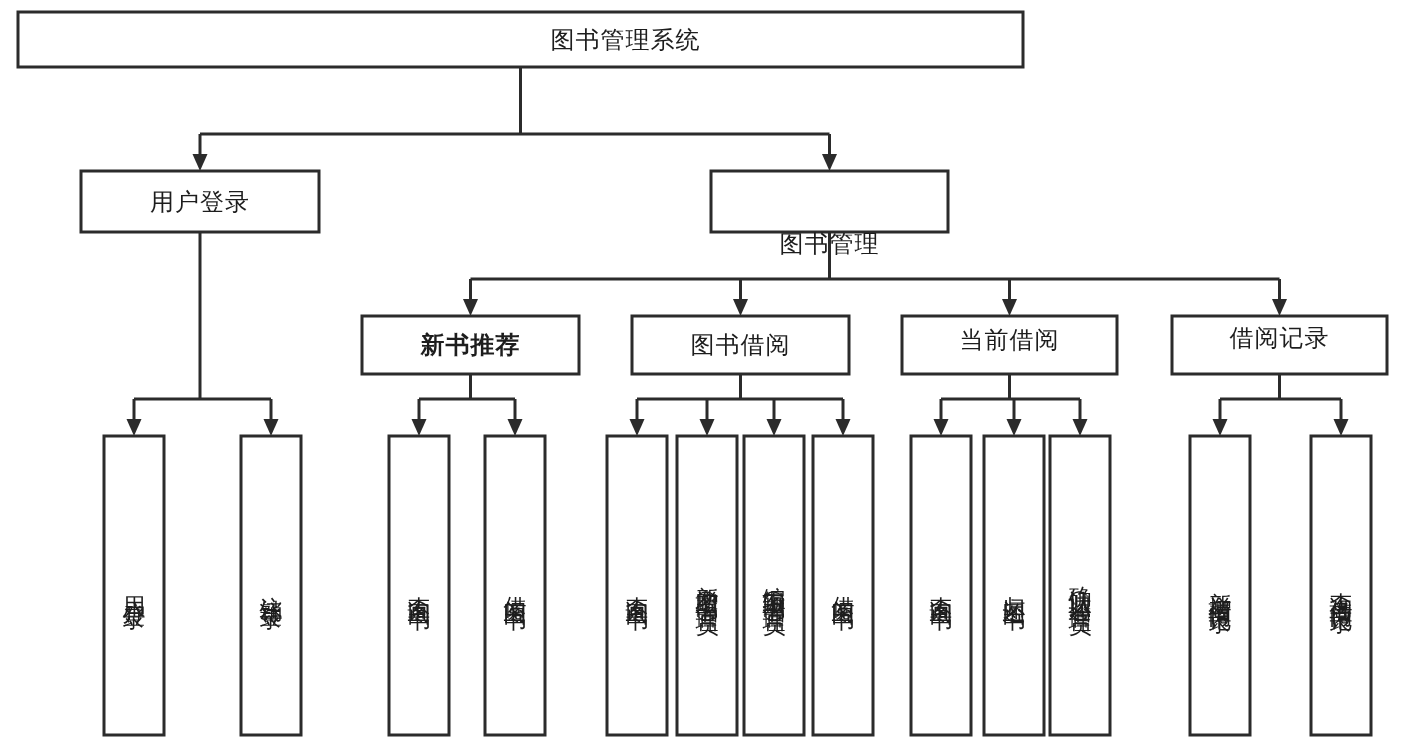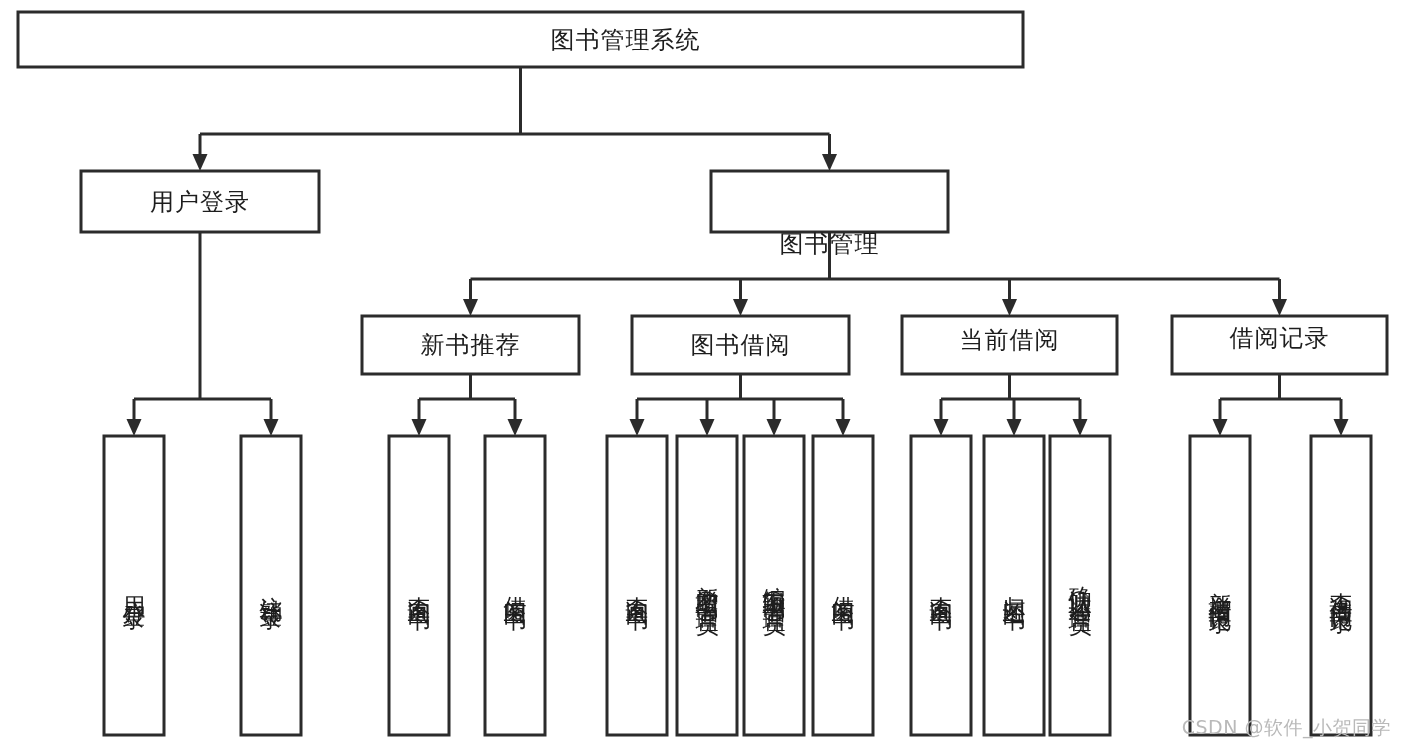--- a/index.html
+++ b/index.html
@@ -173,21 +173,21 @@
   <div id="labels-layer">
       <div class="hlabel-wrap" style="left: 18px; top: 12px; width: 1215px; height: 55px;">
         <span class="hlabel-text">图书管理系统</span>
       </div>
       <div class="hlabel-wrap" style="left: 81px; top: 171px; width: 238px; height: 61px;">
         <span class="hlabel-text">用户登录</span>
       </div>
       <div class="hlabel-wrap" style="left: 711px; top: 171px; width: 237px; height: 61px; margin-top: 42px;">
         <span class="hlabel-text">图书管理</span>
       </div>
-      <div class="hlabel-wrap" style="left: 362px; top: 316px; width: 217px; height: 58px;">
+      <div class="hlabel-wrap" style="left: 362px; top: 316px; width: 217px; height: 58px; font-weight: bold;">
         <span class="hlabel-text">新书推荐</span>
       </div>
       <div class="hlabel-wrap" style="left: 632px; top: 316px; width: 217px; height: 58px;">
         <span class="hlabel-text">图书借阅</span>
       </div>
       <div class="hlabel-wrap" style="left: 902px; top: 316px; width: 215px; height: 48px;">
         <span class="hlabel-text">当前借阅</span>
       </div>
       <div class="hlabel-wrap" style="left: 1172px; top: 316px; width: 215px; height: 44px; text-align: center;">
         <span class="hlabel-text">借阅记录</span>
@@ -226,15 +226,14 @@
         <span class="vlabel-text">确认归还（管理员）</span>
       </div>
       <div class="vlabel-wrap" style="left: 1190px; top: 436px; width: 60px; height: 299px;">
         <span class="vlabel-text">新增借阅记录</span>
       </div>
       <div class="vlabel-wrap" style="left: 1311px; top: 436px; width: 60px; height: 299px;">
         <span class="vlabel-text">查询借阅记录</span>
       </div>
     </div>
 
-  <div id="watermark">CSDN @软件_小贺同学</div>
 
 </div>
 
 </body></html>

